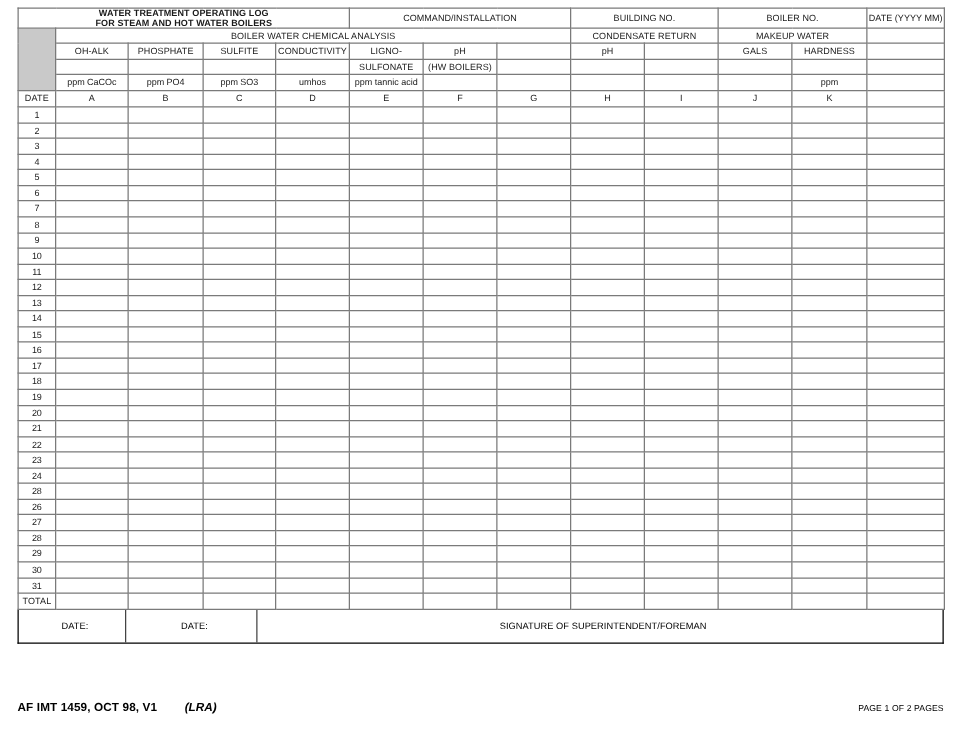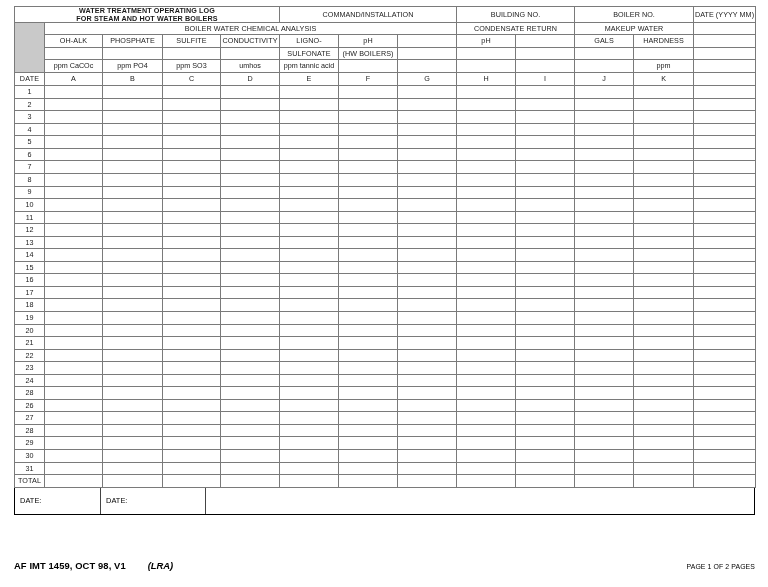--- a/index.html
+++ b/index.html
@@ -135,20 +135,21 @@
     height: 26px;
   }
   .sig-cell {
     border-right: 1px solid #444;
     font-size: 7.4px;
     display: flex;
     align-items: center;
     padding-left: 5px;
     box-sizing: border-box;
     letter-spacing: .05px;
+    justify-content: center;
   }
   .sig-cell.last { border-right: none; }
   .c-date1 { width: 86px; }
   .c-sig1  { width: 316px; }
   .c-date2 { width: 105px; }
   .c-sig2  { flex: 1; }
 
   
   .footer {
     position: absolute;
@@ -783,20 +784,23 @@
   <div class="bottom-wrap">
 
 
     <div class="sig-row">
       <div class="sig-cell c-date1">
         <span>DATE:</span>
       </div>
       <div class="sig-cell c-date2">
         <span>DATE:</span>
       </div>
+      <div class="sig-cell c-sig2 last">
+        <span>SIGNATURE OF SUPERINTENDENT/FOREMAN</span>
+      </div>
     </div>
 
   </div>
 </div>
 
 <div class="footer">
   <span class="form-no">AF IMT 1459, OCT 98, V1</span>
   <span class="lra">(LRA)</span>
   <span class="page-no">PAGE 1 OF 2 PAGES</span>
 </div>

